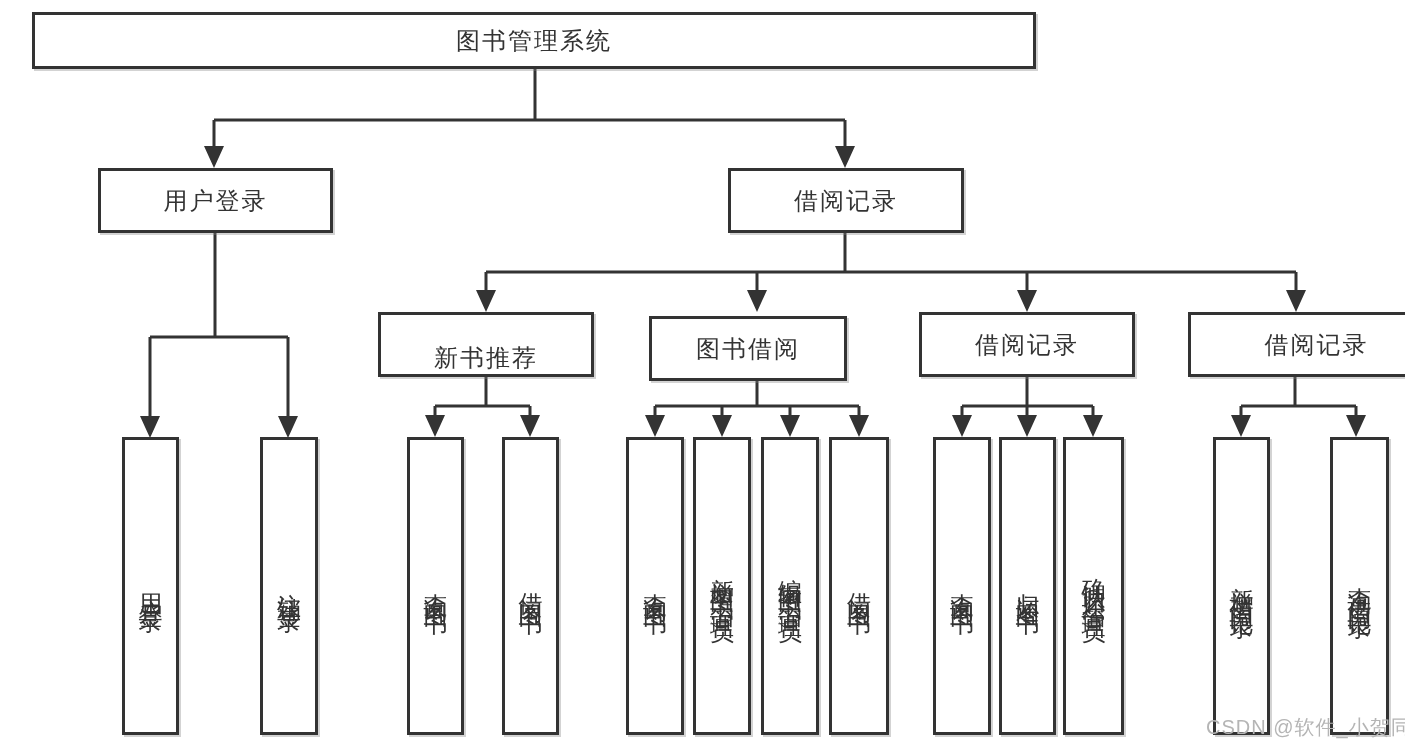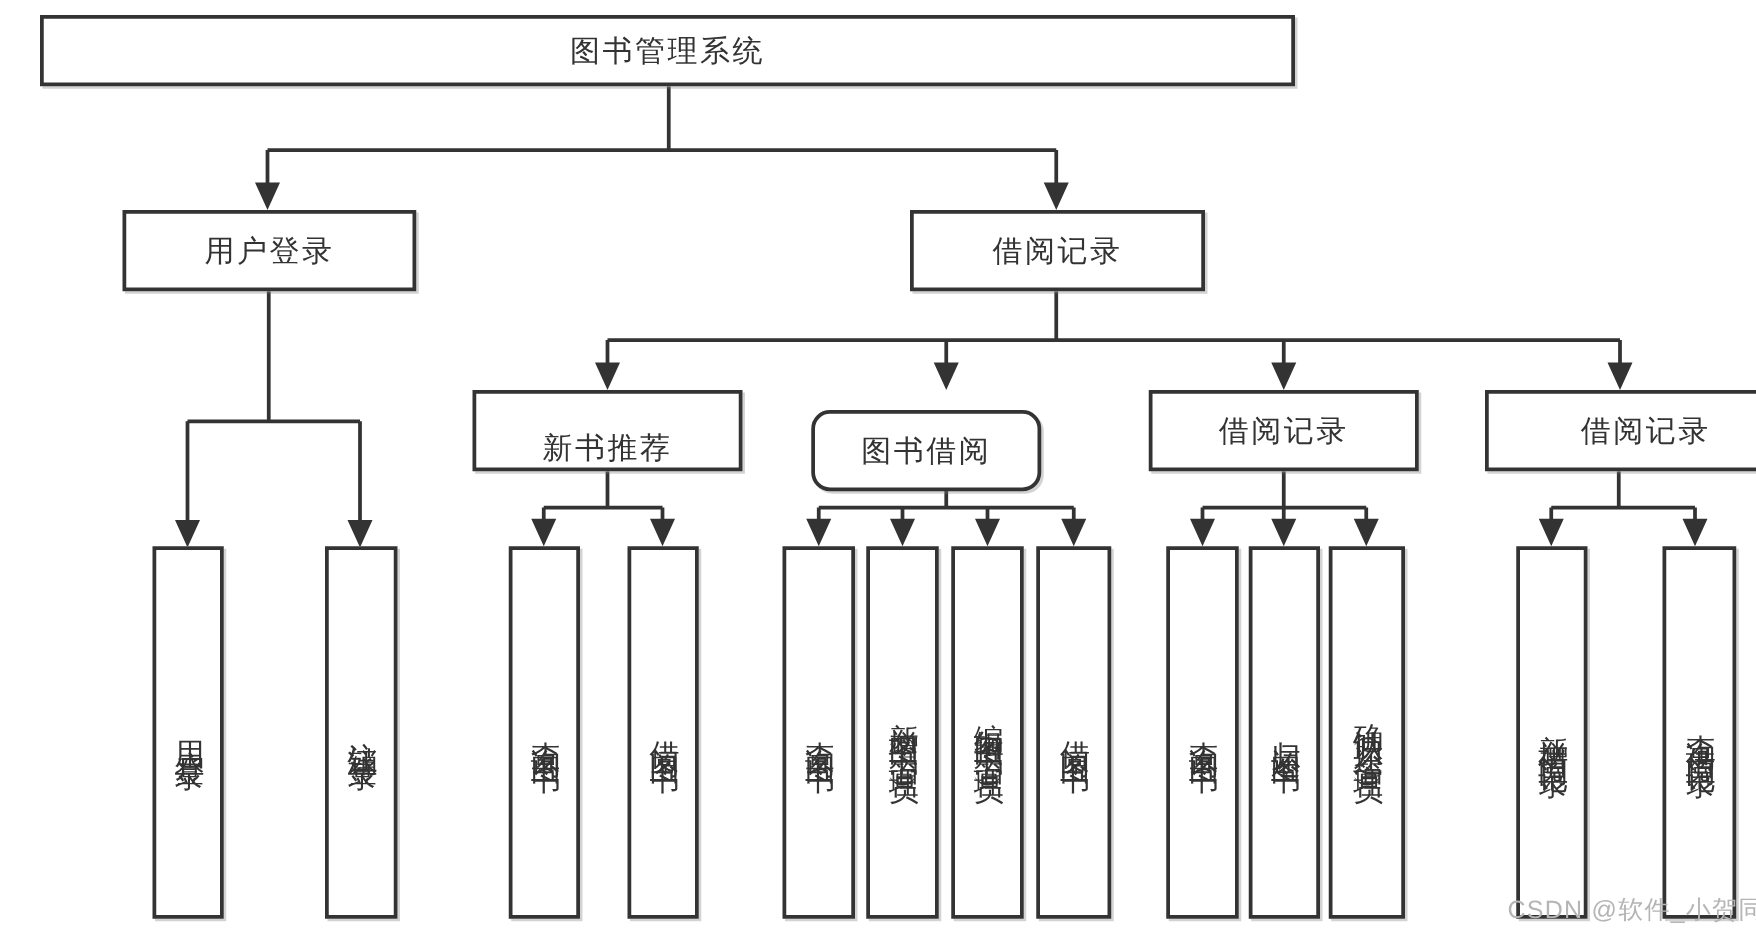--- a/index.html
+++ b/index.html
@@ -60,21 +60,21 @@
     line-height: 1;
     white-space: nowrap;
   }
   
   #n-root          { left: 16px;   top: 12px;  width: 1004px; height: 57px; }
   
   #n-user-login    { left: 82px;   top: 168px; width: 235px;  height: 65px; }
   #n-book-mgmt     { left: 712px;  top: 168px; width: 236px;  height: 65px; }
   
   #n-new-rec       { left: 362px;  top: 312px; width: 216px;  height: 65px; align-items: flex-end; }
-  #n-borrow        { left: 633px;  top: 328px; width: 184px;  height: 65px; border-radius: 15px; }
+  #n-borrow        { left: 633px;  top: 316px; width: 198px;  height: 65px; }
   #n-current       { left: 903px;  top: 312px; width: 216px;  height: 65px; }
   #n-records       { left: 1172px; top: 312px; width: 257px;  height: 65px; }
   
   #n-l-user-login    { left: 106px;  width: 57px; }
   #n-l-logout        { left: 244px;  width: 58px; }
   #n-l-query-book-1  { left: 391px;  width: 57px; }
   #n-l-borrow-book-1 { left: 486px;  width: 57px; }
   #n-l-query-book-2  { left: 610px;  width: 58px; }
   #n-l-add-book      { left: 677px;  width: 58px; }
   #n-l-edit-book     { left: 745px;  width: 58px; }

